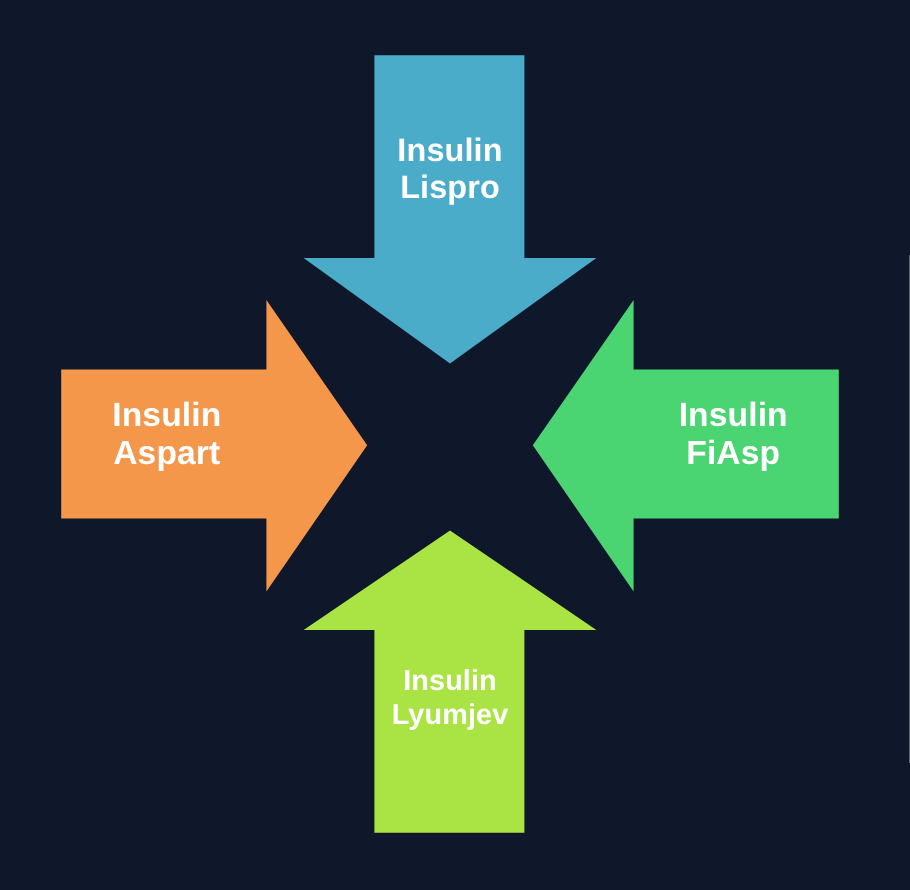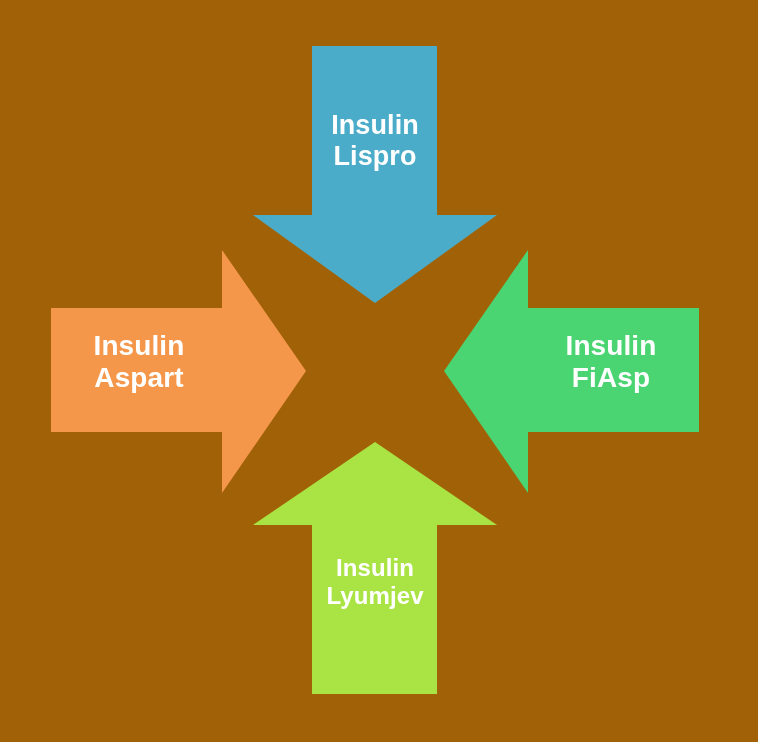--- a/index.html
+++ b/index.html
@@ -68,21 +68,21 @@
   #label-bottom {
     left: 300px;
     top: 554px;
     width: 150px;
     font-size: 24px;
   }
 </style>
 </head>
 <body>
 
-<div id="diagram-canvas" style="background: #a16207;">
+<div id="diagram-canvas" style="background: #0f172a;">
 
   <svg id="arrow-svg" viewBox="0 0 758 742" xmlns="http://www.w3.org/2000/svg">
     <polygon class="arrow-shape" points="312,46 437,46 437,215 497,215 375,303 253,215 312,215" fill="#4BACC9"></polygon>
     <polygon class="arrow-shape" points="51,308 222,308 222,250 306,371 222,493 222,432 51,432" fill="#F5974B"></polygon>
     <polygon class="arrow-shape" points="699,308 528,308 528,250 444,371 528,493 528,432 699,432" fill="#4BD472"></polygon>
     <polygon class="arrow-shape" points="312,694 312,525 253,525 375,442 497,525 437,525 437,694" fill="#AAE444"></polygon>
   </svg>
 
   <div class="arrow-label" id="label-top" style="font-size: 27px; color: rgb(255, 255, 255);">Insulin
 Lispro</div>

